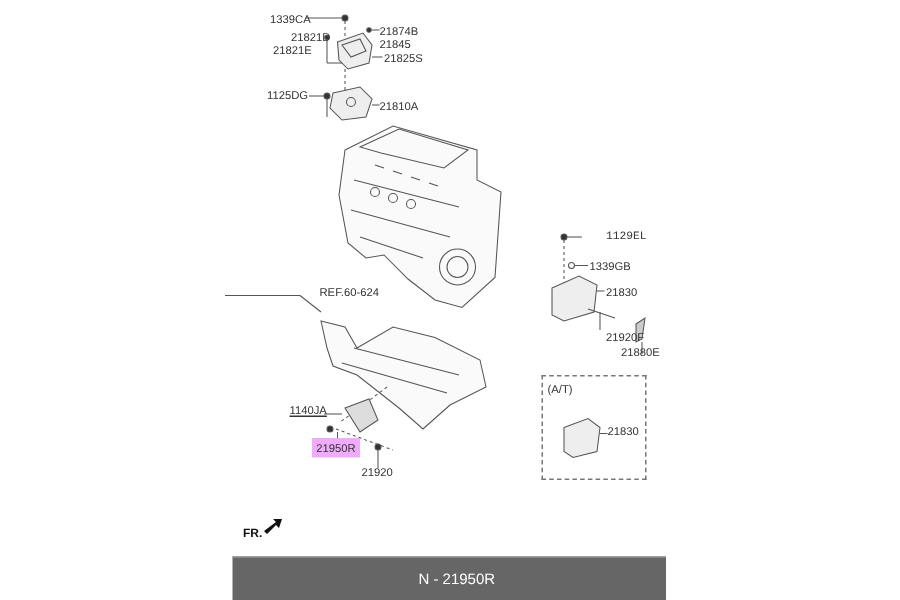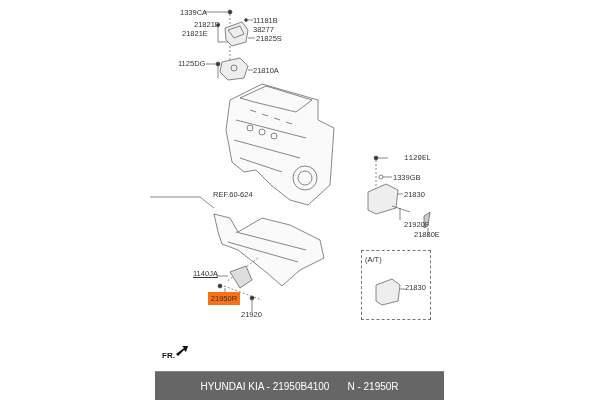--- a/index.html
+++ b/index.html
@@ -1,19 +1,19 @@
 <!DOCTYPE html>
 <html><head>
 <meta charset="utf-8">
 <style>
   html, body { margin:0; padding:0; background:#ffffff; }
   body { width:600px; height:400px; position:relative; overflow:hidden; font-family:"Liberation Sans", sans-serif; }
   .canvas { position:absolute; left:0; top:0; width:600px; height:400px; }
   .lbl { position:absolute; font-size:7.5px; color:#333; white-space:nowrap; line-height:1; }
-  .hl { position:absolute; left:208px; top:292px; width:32px; height:13px; background:#f97316; color:#333; font-size:7.5px; text-align:center; line-height:13px; }
+  .hl { position:absolute; left:208px; top:292px; width:32px; height:13px; background:#f0abfc; color:#333; font-size:7.5px; text-align:center; line-height:13px; }
   .at-box { position:absolute; left:361px; top:250px; width:68px; height:68px; border:1px dashed #777; }
   .at-lbl { position:absolute; left:365px; top:255px; font-size:7.5px; color:#333; }
   .fr { position:absolute; left:162px; top:351px; font-size:8px; color:#111; font-weight:bold; }
   .footer { position:absolute; left:155px; top:371px; width:289px; height:29px; background:#666666; border-top:1px solid #888; color:#fff; font-size:10px; display:flex; align-items:center; justify-content:center; }
   .footer span { margin:0 4px; }
 </style>
 </head>
 <body>
 
 <svg class="canvas" viewBox="0 0 600 400" xmlns="http://www.w3.org/2000/svg" fill="none" stroke="#555" stroke-width="0.7">
@@ -82,22 +82,22 @@
     <line x1="252" y1="300" x2="252" y2="312"></line>
     <line x1="225" y1="288" x2="225" y2="292"></line>
   </g>
 
   <path d="M176 354 L184 348 L182 346 L188 346 L186 352 L184 350 L178 356 Z" fill="#111" stroke="none"></path>
 </svg>
 
 <div class="lbl" style="left:180px;top:9px;">1339CA</div>
 <div class="lbl" style="left:182px;top:21px;padding-left:12px;">21821D</div>
 <div class="lbl" style="left:182px;top:30px;">21821E</div>
-<div class="lbl" style="left:253px;top:17px;">11181B</div>
-<div class="lbl" style="left:253px;top:26px;">38277</div>
+<div class="lbl" style="left:253px;top:17px;">21874B</div>
+<div class="lbl" style="left:253px;top:26px;">21845</div>
 <div class="lbl" style="left:256px;top:35px;">21825S</div>
 <div class="lbl" style="left:178px;top:60px;">1125DG</div>
 <div class="lbl" style="left:253px;top:67px;">21810A</div>
 <div class="lbl" style="left:404px;top:155px;font-family:Liberation Mono, monospace;">1129EL</div>
 <div class="lbl" style="left:393px;top:174px;">1339GB</div>
 <div class="lbl" style="left:404px;top:191px;">21830</div>
 <div class="lbl" style="left:393px;top:221px;padding-left:11px;">21920F</div>
 <div class="lbl" style="left:414px;top:231px;">21880E</div>
 <div class="lbl" style="left:165px;top:191px;margin-left:48px;">REF.60-624</div>
 <div class="lbl" style="left:193px;top:270px;text-decoration:underline;">1140JA</div>
@@ -109,15 +109,14 @@
     <path d="M14 34 L30 28 L38 34 L36 50 L20 54 L14 50 Z" fill="#eee"></path>
     <line x1="38" y1="38" x2="43" y2="38"></line>
   </svg>
 </div>
 <div class="at-lbl">(A/T)</div>
 <div class="lbl" style="left:405px;top:284px;">21830</div>
 
 <div class="fr">FR.</div>
 
 <div class="footer">
-  <span>HYUNDAI  KIA - 21950B4100</span>
   <span style="margin-left:14px;">N - 21950R</span>
 </div>
 
 </body></html>

